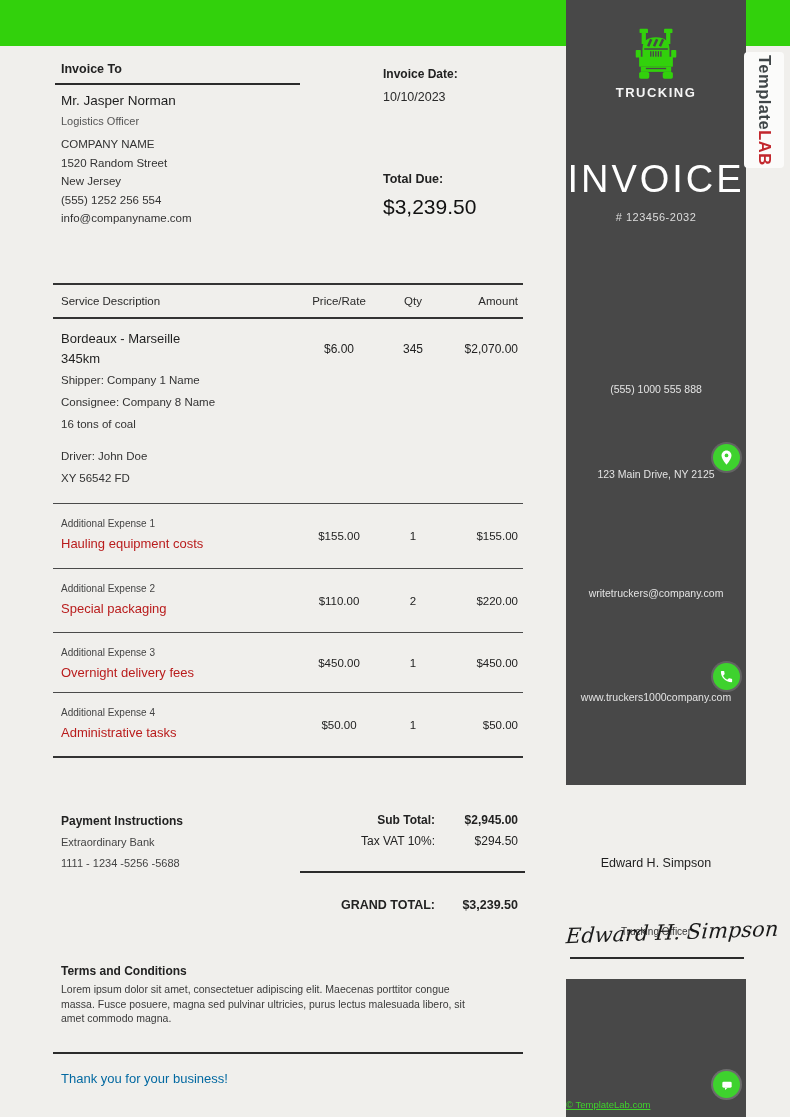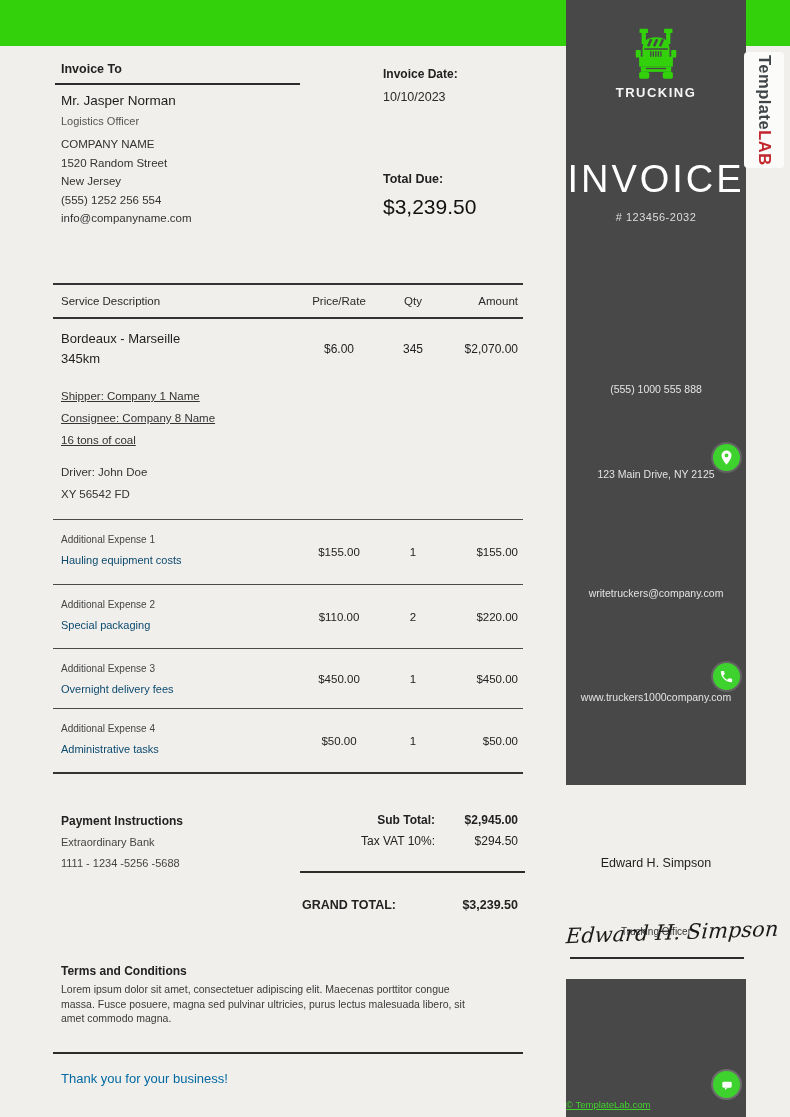--- a/index.html
+++ b/index.html
@@ -31,42 +31,42 @@
   .thead { height:34px; align-items:center; border-bottom:2px solid #333; font-size:11.5px; color:#2a2a2a; }
   .c-desc { padding-left:8px; }
   .c-price { text-align:center; }
   .c-qty { text-align:center; }
   .c-amt { text-align:right; padding-right:5px; }
   .mainrow { border-bottom:1.5px solid #4a4a4a; padding-top:10px; padding-bottom:14px; }
   .mainrow .toprow { align-items:center; }
   .desc-lines { font-size:13px; line-height:20px; color:#1f1f1f; padding-left:8px; }
   .numcell { font-size:12px; color:#222; align-self:center; }
   .detail-p { font-size:11.5px; line-height:22px; color:#333; padding-left:8px; }
-  .detail-p.first { margin-top:16px;text-decoration:underline; }
+  .detail-p.first { margin-top:0; }
   .detail-p.second { margin-top:10px; }
   .exp-row { border-bottom:1.5px solid #4a4a4a; height:65px; }
   .exp-row.r2 { height:64px; }
   .exp-row.r3 { height:60px; }
   .exp-row.last { height:65px; border-bottom:2.5px solid #333; }
   .exp-desc { padding-left:8px; padding-top:12px; }
   .exp-label { font-size:10px; color:#444; line-height:16px; }
-  .exp-name { font-size:11px; color:#0c4a6e; line-height:24px; }
+  .exp-name { font-size:13px; color:#b91c1c; line-height:24px; }
   .exp-row .numcell { font-size:11.5px; }
 
   
   .payment { position:absolute; left:61px; top:810px; }
   .payment .title { font-size:12px; font-weight:bold; line-height:22px; }
   .payment .line { font-size:11px; color:#444; line-height:21px; }
   .totals { position:absolute; left:300px; top:810px; width:225px; }
   .trow { display:grid; grid-template-columns:1fr 83px; padding-right:7px; line-height:21px; font-size:12px; }
   .trow .tl { text-align:right; }
   .trow .tv { text-align:right; }
   .trow.bold .tl,.trow.bold .tv { font-weight:bold; }
   .totals .sep { border-top:2px solid #2b2b2b; margin-top:19px; }
-  .trow.grand { margin-top:22px; font-size:12.5px;gap:39px; }
+  .trow.grand { margin-top:22px; font-size:12.5px; }
 
   
   .terms { position:absolute; left:61px; top:962px; width:425px; }
   .terms .title { font-size:12px; font-weight:bold; line-height:18px; margin-bottom:2px; }
   .terms .body { font-size:10.5px; line-height:14.5px; color:#3a3a3a; }
   .bottom-rule { position:absolute; left:53px; top:1052px; width:470px; border-top:2.5px solid #2b2b2b; }
   .thanks { position:absolute; left:61px; top:1071px; font-size:13px; color:#0369a1; }
 
   
   .sidebar { position:absolute; left:566px; top:0; width:180px; height:785px; background:#484848; }

